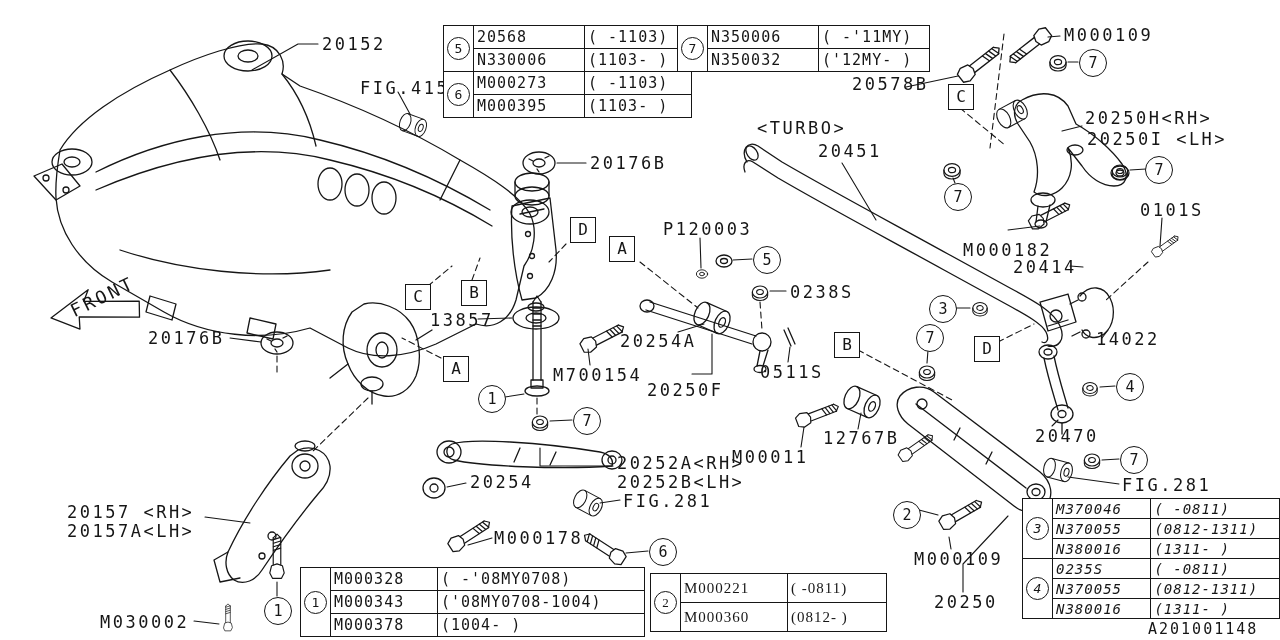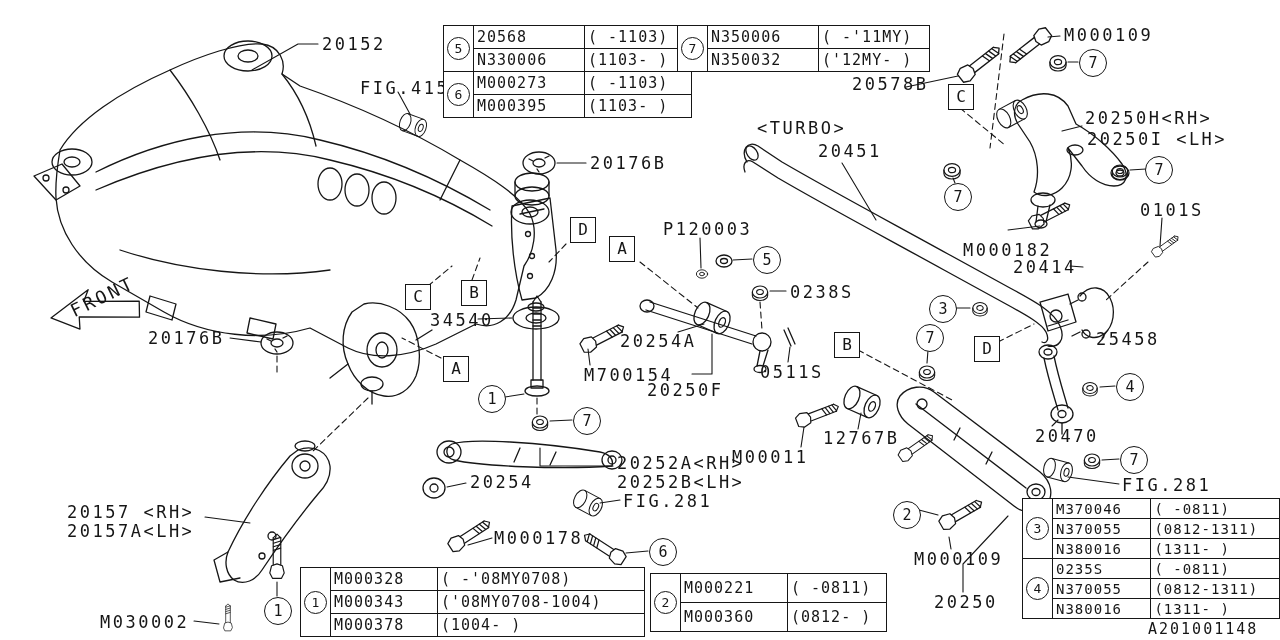--- a/index.html
+++ b/index.html
@@ -8,22 +8,22 @@
   svg.art{position:absolute;left:0;top:0;}
   .lbl{position:absolute;font-size:17px;letter-spacing:2.5px;white-space:pre;line-height:1;}
   .corner{position:absolute;font-size:15px;letter-spacing:2px;}
   .front{position:absolute;font-size:18px;letter-spacing:3px;transform:rotate(-26deg);transform-origin:left bottom;}
   .co{position:absolute;width:26px;height:26px;border:1.7px solid #161616;border-radius:50%;
       display:flex;align-items:center;justify-content:center;font-size:15px;line-height:1;background:#fff;}
   .refbox{position:absolute;width:24px;height:24px;border:1.7px solid #161616;
       display:flex;align-items:center;justify-content:center;font-size:16px;line-height:1;background:#fff;}
   table.ptable{position:absolute;border-collapse:collapse;font-size:15px;letter-spacing:1px;background:#fff;}
   table.ptable td{border:1.6px solid #161616;padding:0 3px;white-space:pre;height:22px;}
-  table.t4 td{height:28px;}
-  table.t5 td{height:19px;font-size:14px;}
+  table.t4 td{height:28px;font-family:Liberation Serif, serif;}
+  table.t5 td{height:19px;font-size:14px;font-style:italic;}
   td.cocell{text-align:center;padding:0 3px;}
   .coi{display:inline-flex;width:21px;height:21px;border:1.5px solid #161616;border-radius:50%;
       align-items:center;justify-content:center;font-size:13px;letter-spacing:0;}
 </style>
 </head>
 <body>
 
 <div class="stage">
 
 <svg class="art" width="1280" height="640" viewBox="0 0 1280 640">
@@ -308,27 +308,27 @@
 <div class="lbl" style="left:590px;top:155px">20176B</div>
 <div class="lbl" style="left:1064px;top:27px">M000109</div>
 <div class="lbl" style="left:852px;top:76px">20578B</div>
 <div class="lbl" style="left:1085px;top:110px">20250H&lt;RH&gt;</div>
 <div class="lbl" style="left:1087px;top:131px">20250I &lt;LH&gt;</div>
 <div class="lbl" style="left:757px;top:120px">&lt;TURBO&gt;</div>
 <div class="lbl" style="left:818px;top:143px">20451</div>
 <div class="lbl" style="left:963px;top:242px">M000182</div>
 <div class="lbl" style="left:1140px;top:202px">0101S</div>
 <div class="lbl" style="left:1013px;top:259px">20414</div>
-<div class="lbl" style="left:1096px;top:331px">25458</div>
+<div class="lbl" style="left:1096px;top:331px">14022</div>
 <div class="lbl" style="left:663px;top:221px">P120003</div>
 <div class="lbl" style="left:790px;top:284px">0238S</div>
-<div class="lbl" style="left:430px;top:312px">34540</div>
+<div class="lbl" style="left:430px;top:312px">13857</div>
 <div class="lbl" style="left:148px;top:330px">20176B</div>
 <div class="lbl" style="left:620px;top:333px">20254A</div>
-<div class="lbl" style="left:584px;top:367px">M700154</div>
+<div class="lbl" style="left:553px;top:367px">M700154</div>
 <div class="lbl" style="left:647px;top:382px">20250F</div>
 <div class="lbl" style="left:760px;top:364px">0511S</div>
 <div class="lbl" style="left:732px;top:449px">M00011</div>
 <div class="lbl" style="left:823px;top:430px">12767B</div>
 <div class="lbl" style="left:1035px;top:428px">20470</div>
 <div class="lbl" style="left:1122px;top:477px">FIG.281</div>
 <div class="lbl" style="left:67px;top:504px">20157 &lt;RH&gt;</div>
 <div class="lbl" style="left:67px;top:523px">20157A&lt;LH&gt;</div>
 <div class="lbl" style="left:470px;top:474px">20254</div>
 <div class="lbl" style="left:617px;top:455px">20252A&lt;RH&gt;</div>

